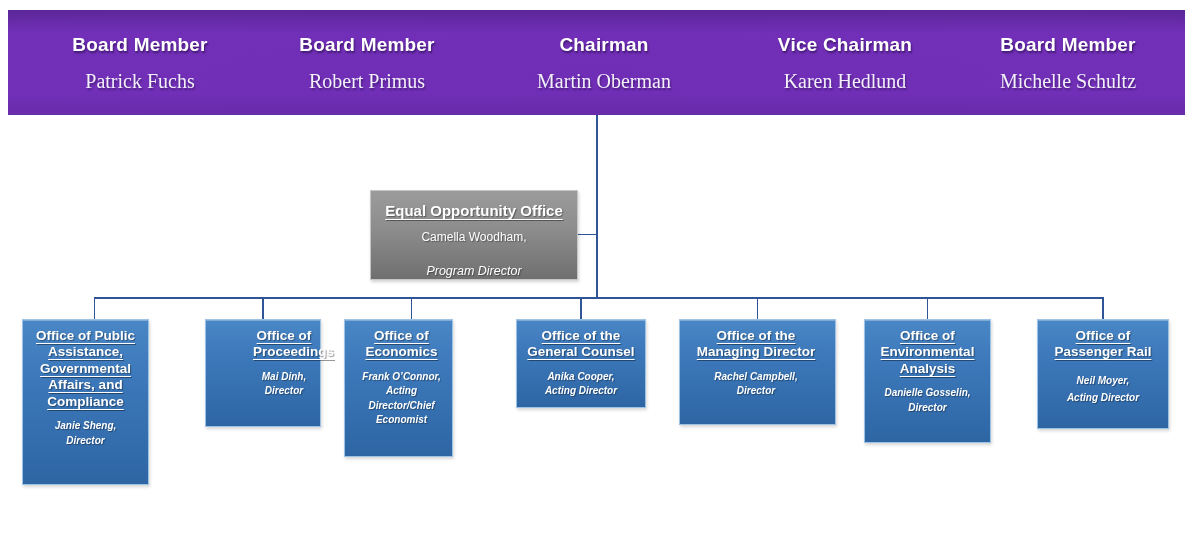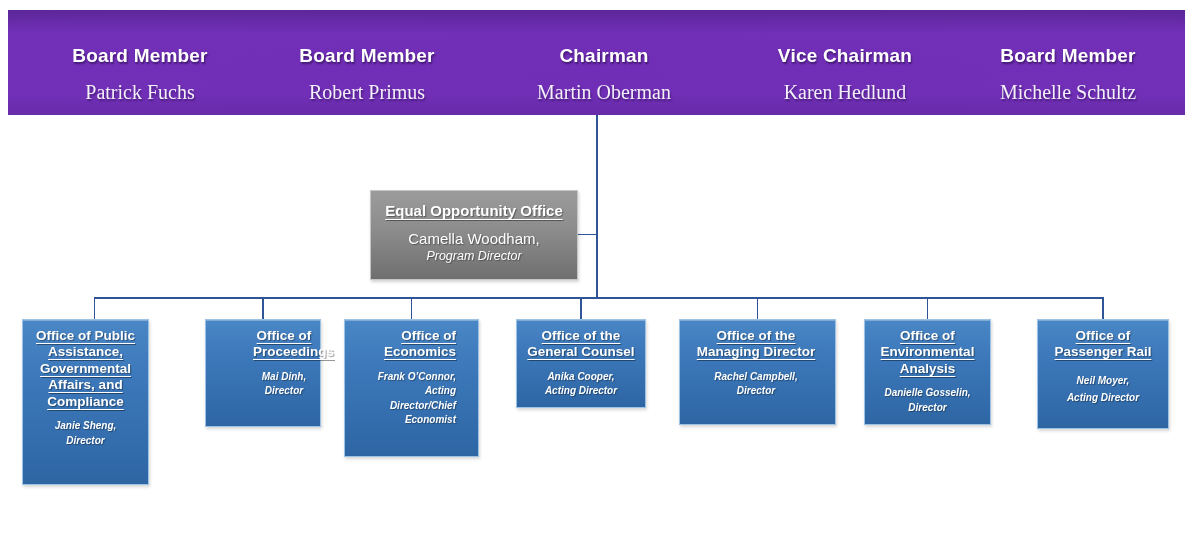--- a/index.html
+++ b/index.html
@@ -8,21 +8,21 @@
     font-family:"Liberation Sans","DejaVu Sans",sans-serif;
   }
   
   .banner{
     position:absolute;left:8px;top:10px;width:1177px;height:105px;
     background:
       linear-gradient(180deg, rgba(20,5,40,0.22) 0%, rgba(20,5,40,0) 22%, rgba(20,5,40,0) 78%, rgba(20,5,40,0.10) 100%),
       radial-gradient(ellipse 140% 170% at 50% 62%, #7d32c6 0%, #702eb6 0%, #7230b9 45%, #662cab 70%, #573088 100%);
   }
   .member{
-    position:absolute;top:16px;transform:translateX(-50%);
+    position:absolute;top:5px;transform:translateX(-50%);
     text-align:center;white-space:nowrap;color:#ffffff;
   }
   .member .title{
     margin-top:19px;font-size:19px;font-weight:700;letter-spacing:0.2px;
     text-shadow:1px 2px 2px rgba(25,5,50,0.55);
   }
   .member .name{
     margin-top:14px;font-size:20px;font-weight:400;color:#f4f0fa;
     text-shadow:1px 2px 2px rgba(25,5,50,0.45);
     font-family:Liberation Serif, serif;
@@ -42,43 +42,43 @@
     background:linear-gradient(180deg,#9b9b9b 0%,#8c8c8c 45%,#6f6f6f 100%);
     border:1.5px solid #c6c6c6;
     box-shadow:1px 2px 3px rgba(0,0,0,0.18);
     text-align:center;color:#ffffff;
   }
   .eeo-box .title{
     margin-top:11px;font-size:15px;font-weight:700;
     text-decoration:underline;text-decoration-thickness:1px;text-underline-offset:3px;
     text-shadow:1px 1px 1px rgba(0,0,0,0.40);
   }
-  .eeo-box .name{margin-top:11px;font-size:15px;text-shadow:1px 1px 1px rgba(0,0,0,0.35);}
-  .eeo-box .role{margin-top:2px;font-size:12.5px;font-style:italic;text-shadow:1px 1px 1px rgba(0,0,0,0.35);}
+  .eeo-box .name{margin-top:11px;font-size:12px;text-shadow:1px 1px 1px rgba(0,0,0,0.35);}
+  .eeo-box .role{margin-top:20px;font-size:12.5px;font-style:italic;text-shadow:1px 1px 1px rgba(0,0,0,0.35);}
   
   .office{
     position:absolute;top:319px;box-sizing:border-box;
     background:linear-gradient(180deg,#4a87c6 0%,#3c78ba 35%,#2e66a4 100%);
     border:1px solid #9cc3e6;
     box-shadow:inset 0 1px 0 rgba(255,255,255,0.30), 1px 2px 3px rgba(0,0,0,0.16);
     text-align:center;color:#ffffff;padding:8px 5px 4px 5px;
   }
   .office .title{
     font-size:13.5px;font-weight:700;line-height:1.22;
     text-decoration:underline;text-decoration-thickness:1px;text-underline-offset:3px;
     text-shadow:1px 1px 1px rgba(0,0,0,0.40);
   }
   .office .person{margin-top:9px;font-size:10px;font-style:italic;font-weight:600;line-height:1.45;
     text-shadow:1px 1px 1px rgba(0,0,0,0.35);}
   .o1{left:22px;  width:127px;height:166px;}
   .o2{left:205px; width:116px;height:108px;padding-left:47px;}
-  .o3{left:344px; width:135px;height:138px;padding-left:13px;padding-right:22px;text-align:right;}
+  .o3{left:344px; width:109px;height:138px;padding-left:13px;padding-right:7px;}
   .o4{left:516px; width:130px;height:89px;}
   .o5{left:679px; width:157px;height:106px;padding-right:8px;}
-  .o6{left:864px; width:127px;height:106px;}
+  .o6{left:864px; width:127px;height:124px;}
   .o7{left:1037px;width:132px;height:110px;}
   .o7 .person{margin-top:11px;line-height:1.75;}
 </style>
 </head>
 <body>
 
 <div class="page">
 
   <div class="banner">
     <div class="member m1">

